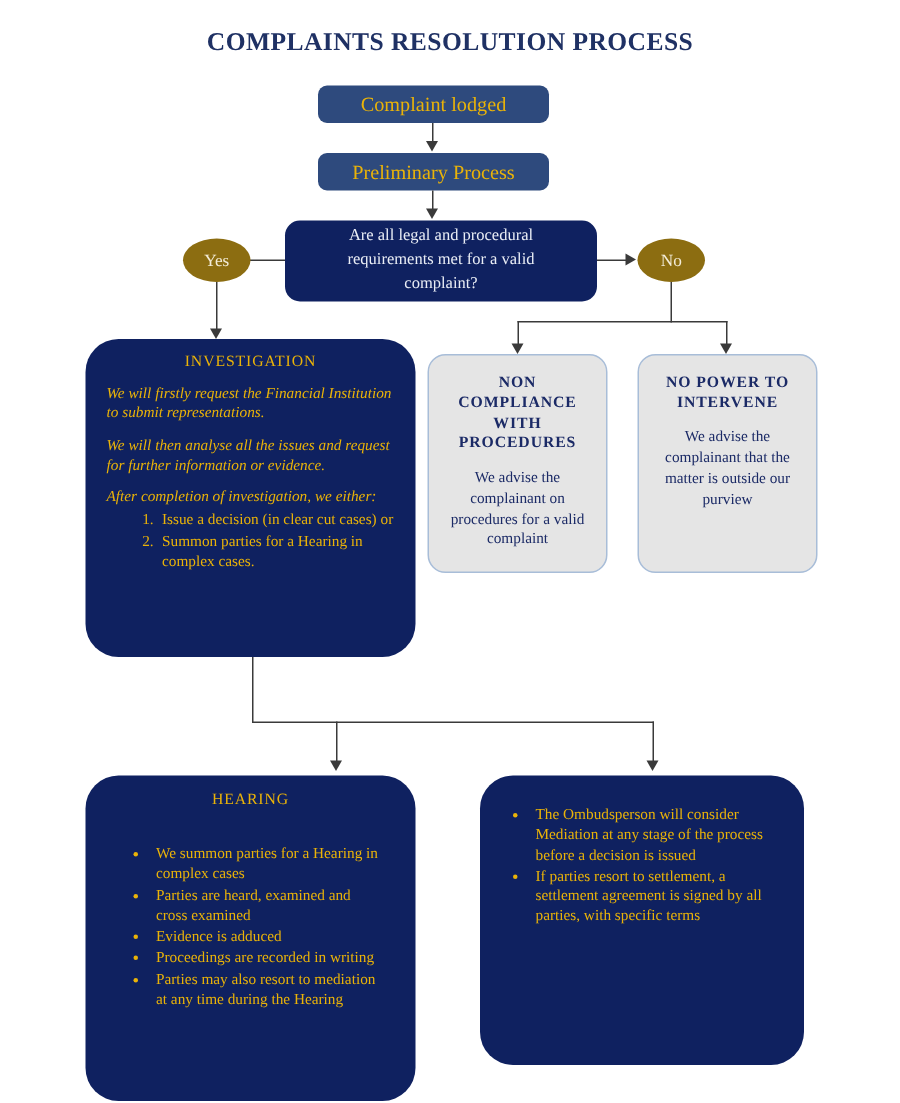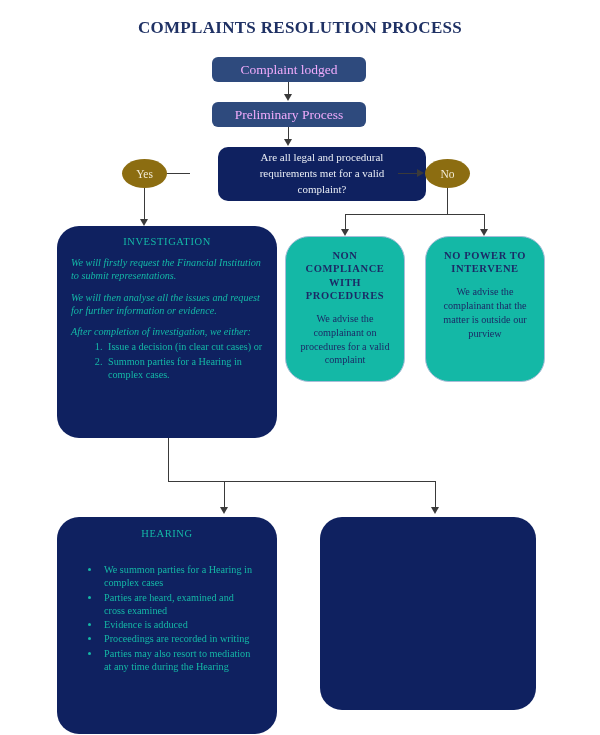--- a/index.html
+++ b/index.html
@@ -31,57 +31,56 @@
   }
 
   
   .node {
     position: absolute;
     box-sizing: border-box;
   }
   .bar {
     background: #2e4a7d;
     border-radius: 6px;
-    color: #f0abfc;
+    color: #eab308;
     display: flex;
     align-items: center;
     justify-content: center;
     font-size: 13.5px;
   }
   .decision {
     background: #0f2160;
     border-radius: 10px;
     color: #e9edf5;
     display: flex;
     align-items: center;
     justify-content: center;
     text-align: center;
     font-size: 11px;
     line-height: 1.45;
     padding: 6px 16px;
-    margin-left: 28px;
   }
   .oval {
     background: #8c6d11;
     border-radius: 50%/50%;
     color: #f3ecd8;
     display: flex;
     align-items: center;
     justify-content: center;
     font-size: 11.5px;
   }
   .dark-card {
     background: #0f2160;
     border-radius: 22px;
-    color: #14b8a6;
+    color: #eab308;
   }
   .white-card {
-    background: #14b8a6;
+    background: #e5e5e5;
     border: 1.4px solid #a8bdd8;
-    border-radius: 24px;
+    border-radius: 12px;
     color: #1b2a66;
     text-align: center;
   }
 
   .card-title {
     text-align: center;
     font-size: 10.5px;
     letter-spacing: 0.6px;
   }
   .card-title.bold {
@@ -222,15 +221,19 @@
     <ul class="bul" style="margin-top:24px;">
       <li>We summon parties for a Hearing in complex cases</li>
       <li>Parties are heard, examined and cross examined</li>
       <li>Evidence is adduced</li>
       <li>Proceedings are recorded in writing</li>
       <li>Parties may also resort to mediation at any time during the Hearing</li>
     </ul>
   </div>
 
   <div class="node dark-card" style="left:320px; top:517px; width:216px; height:193px; padding:11px 12px;">
+    <ul class="bul" style="margin-top:9px;">
+      <li>The Ombudsperson will consider Mediation at any stage of the process before a decision is issued</li>
+      <li>If parties resort to settlement, a settlement agreement is signed by all parties, with specific terms</li>
+    </ul>
   </div>
 
 </div>
 
 </body></html>

